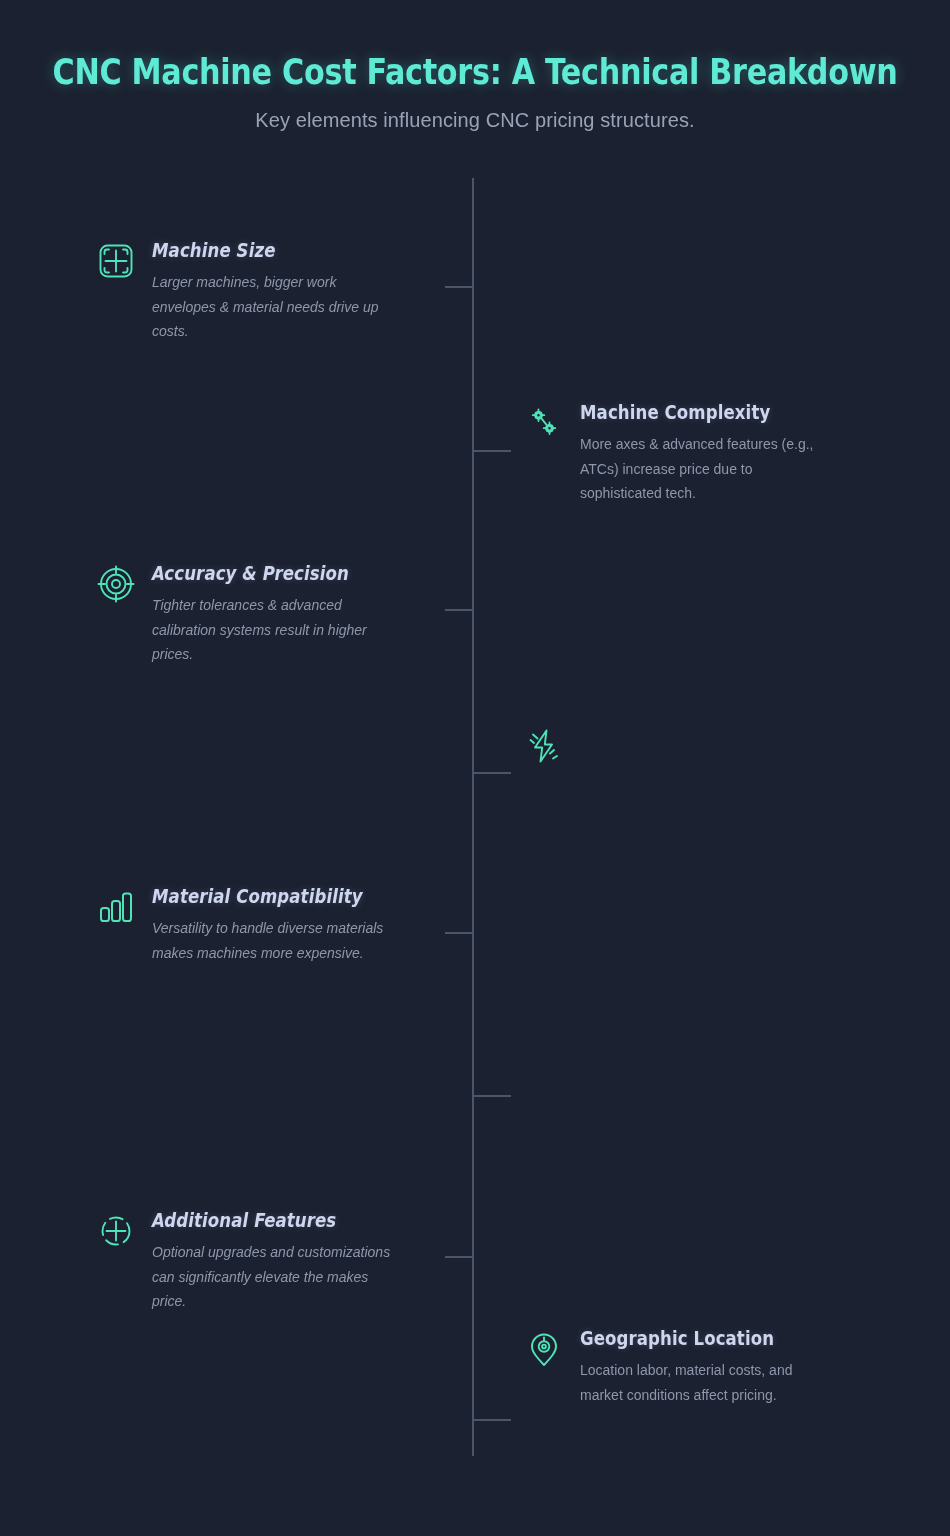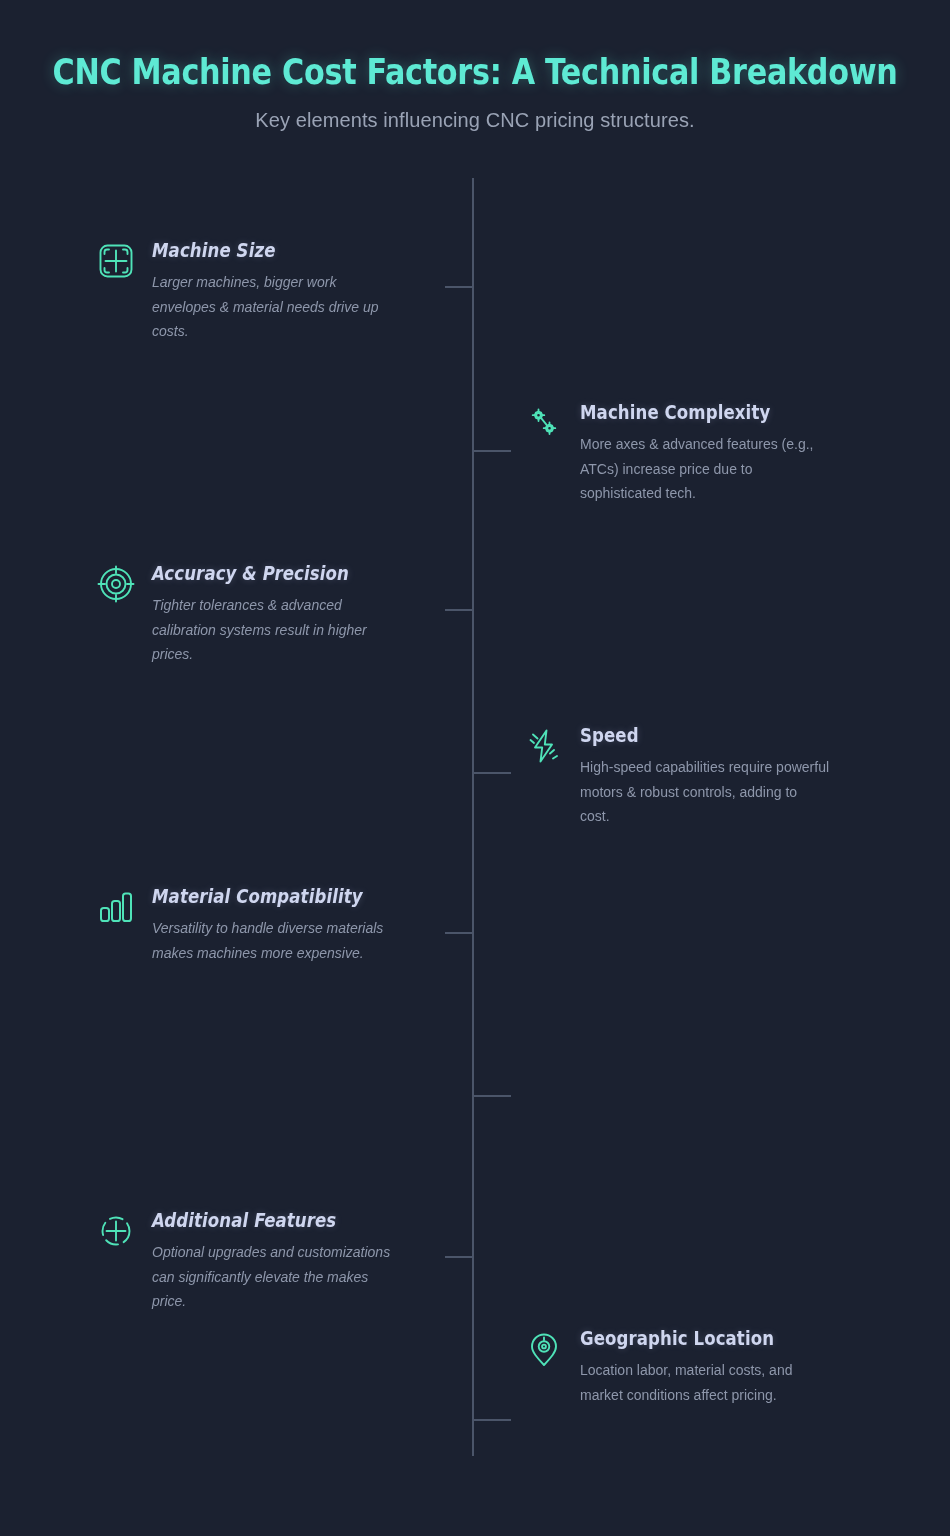--- a/index.html
+++ b/index.html
@@ -181,24 +181,20 @@
   </div>
 
   <div class="item side-right" style="top:723px">
     <span class="item-icon">
       <svg viewBox="0 0 40 40" fill="none" stroke="currentColor" stroke-width="1.9" stroke-linecap="round" stroke-linejoin="round">
         <path d="M22.5 4.5 L11 21.5 h7.2 L16.5 35.5 L28 18.5 h-7.2z"></path>
         <path d="M9 8.5 L13.5 12.5 M6.5 14 L10 17"></path>
         <path d="M30 24 L26 27.5 M33 30 L29 32.5"></path>
       </svg>
     </span>
-    <div class="item-body">
-      <div class="item-title">Speed</div>
-      <div class="item-desc">High-speed capabilities require powerful motors &amp; robust controls, adding to cost.</div>
-    </div>
   </div>
 
   <div class="item side-left" style="top:884px">
     <span class="item-icon">
       <svg viewBox="0 0 40 40" fill="none" stroke="currentColor" stroke-width="2" stroke-linecap="round" stroke-linejoin="round">
         <rect x="5" y="21" width="8" height="13" rx="2.6"></rect>
         <rect x="16" y="14" width="8" height="20" rx="2.6"></rect>
         <rect x="27" y="6.5" width="8" height="27.5" rx="2.6"></rect>
       </svg>
     </span>

